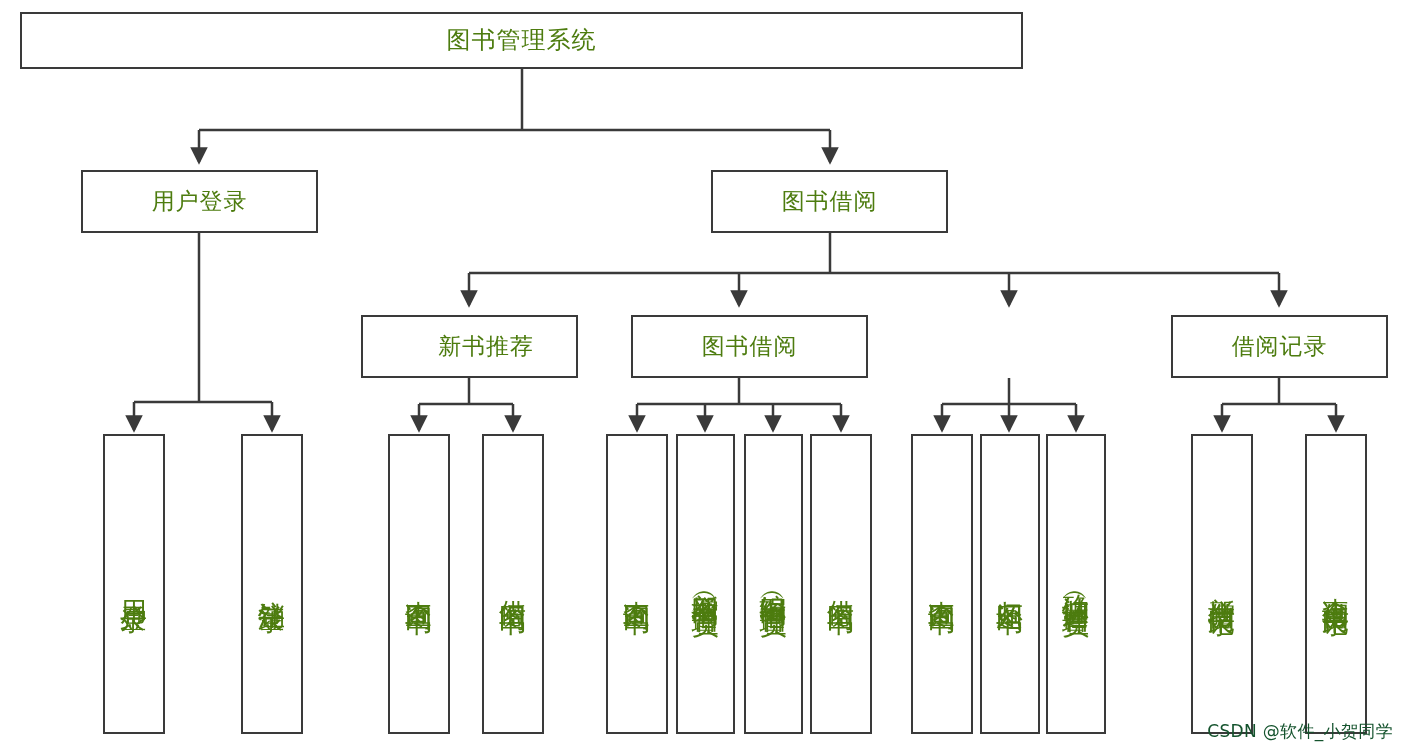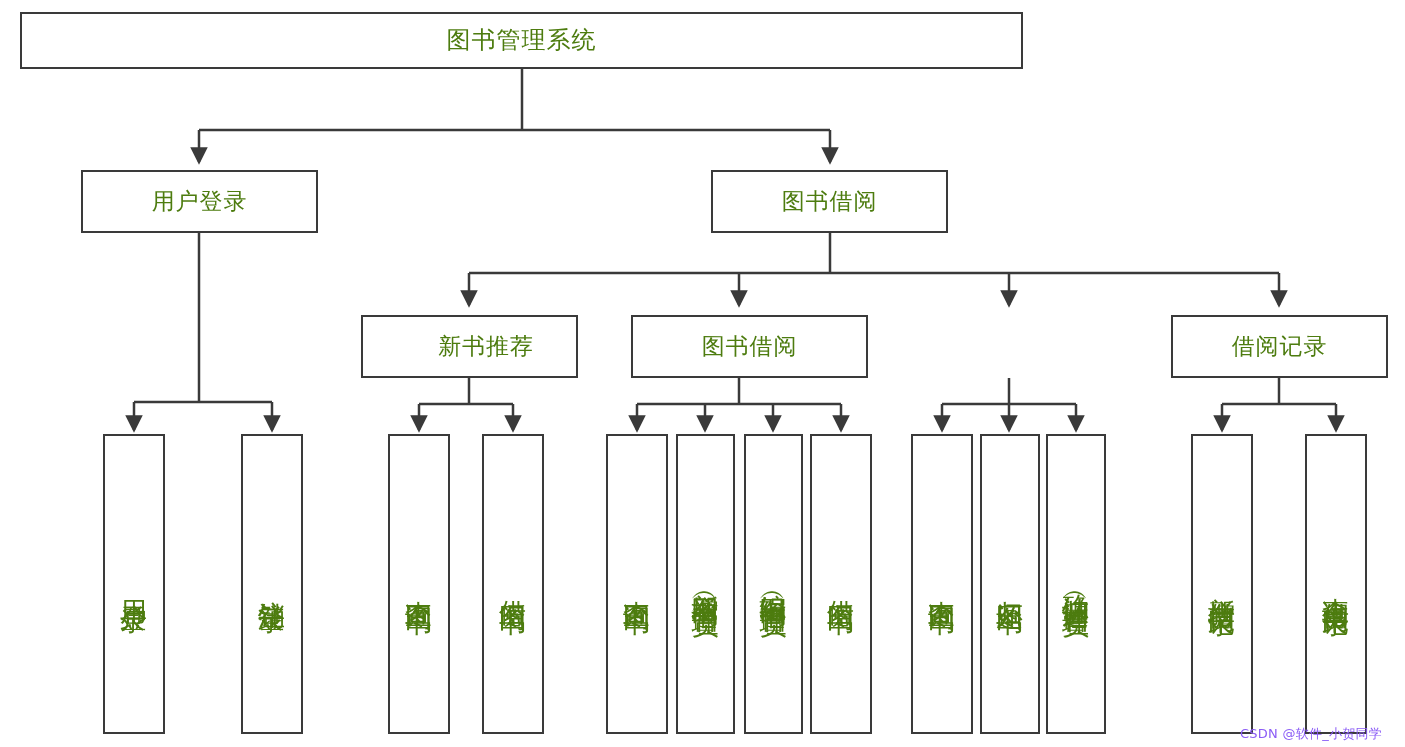--- a/index.html
+++ b/index.html
@@ -59,24 +59,24 @@
   .node.vert .node-label {
     writing-mode: vertical-rl;
     text-orientation: upright;
     font-size: 27px;
     line-height: 1.0;
     letter-spacing: 0.10em;
     max-height: 100%;
   }
   .watermark {
     position: absolute;
-    right: 23px;
+    right: 12px;
     bottom: 4px;
-    font-size: 13px;
-    color: #8b5cf6;
+    font-size: 17px;
+    color: #14532d;
     letter-spacing: 0.02em;
     z-index: 5;
     white-space: nowrap;
   }
 </style>
 </head>
 <body>
 
 <div id="diagram">
 

